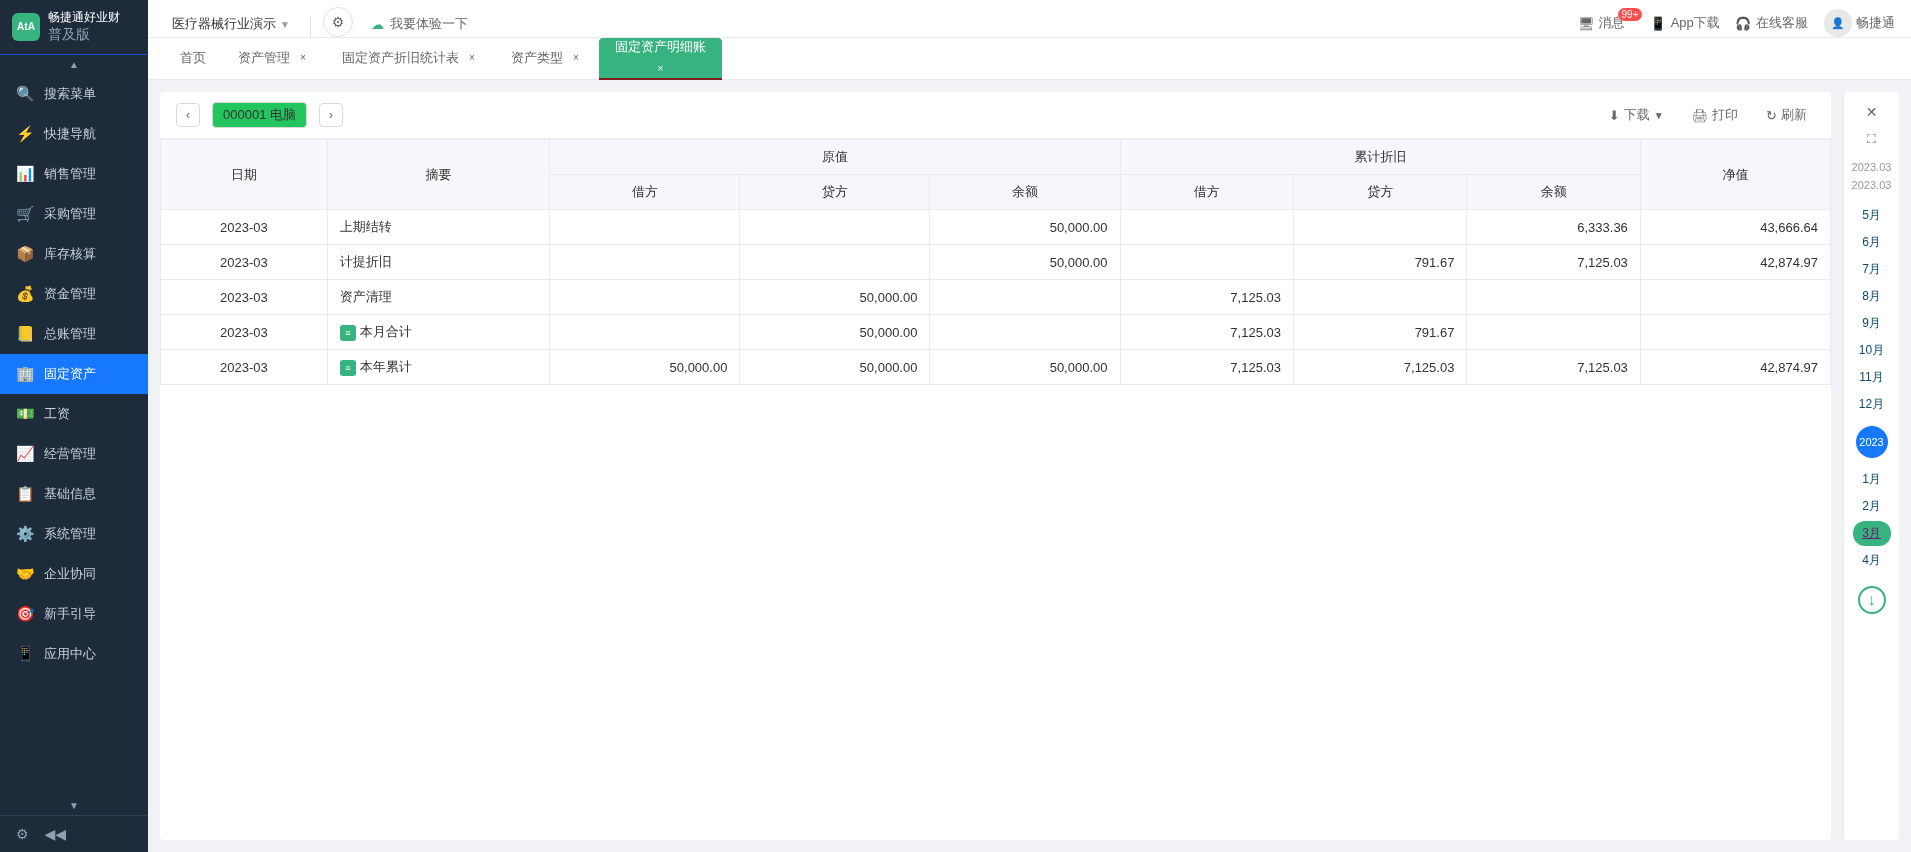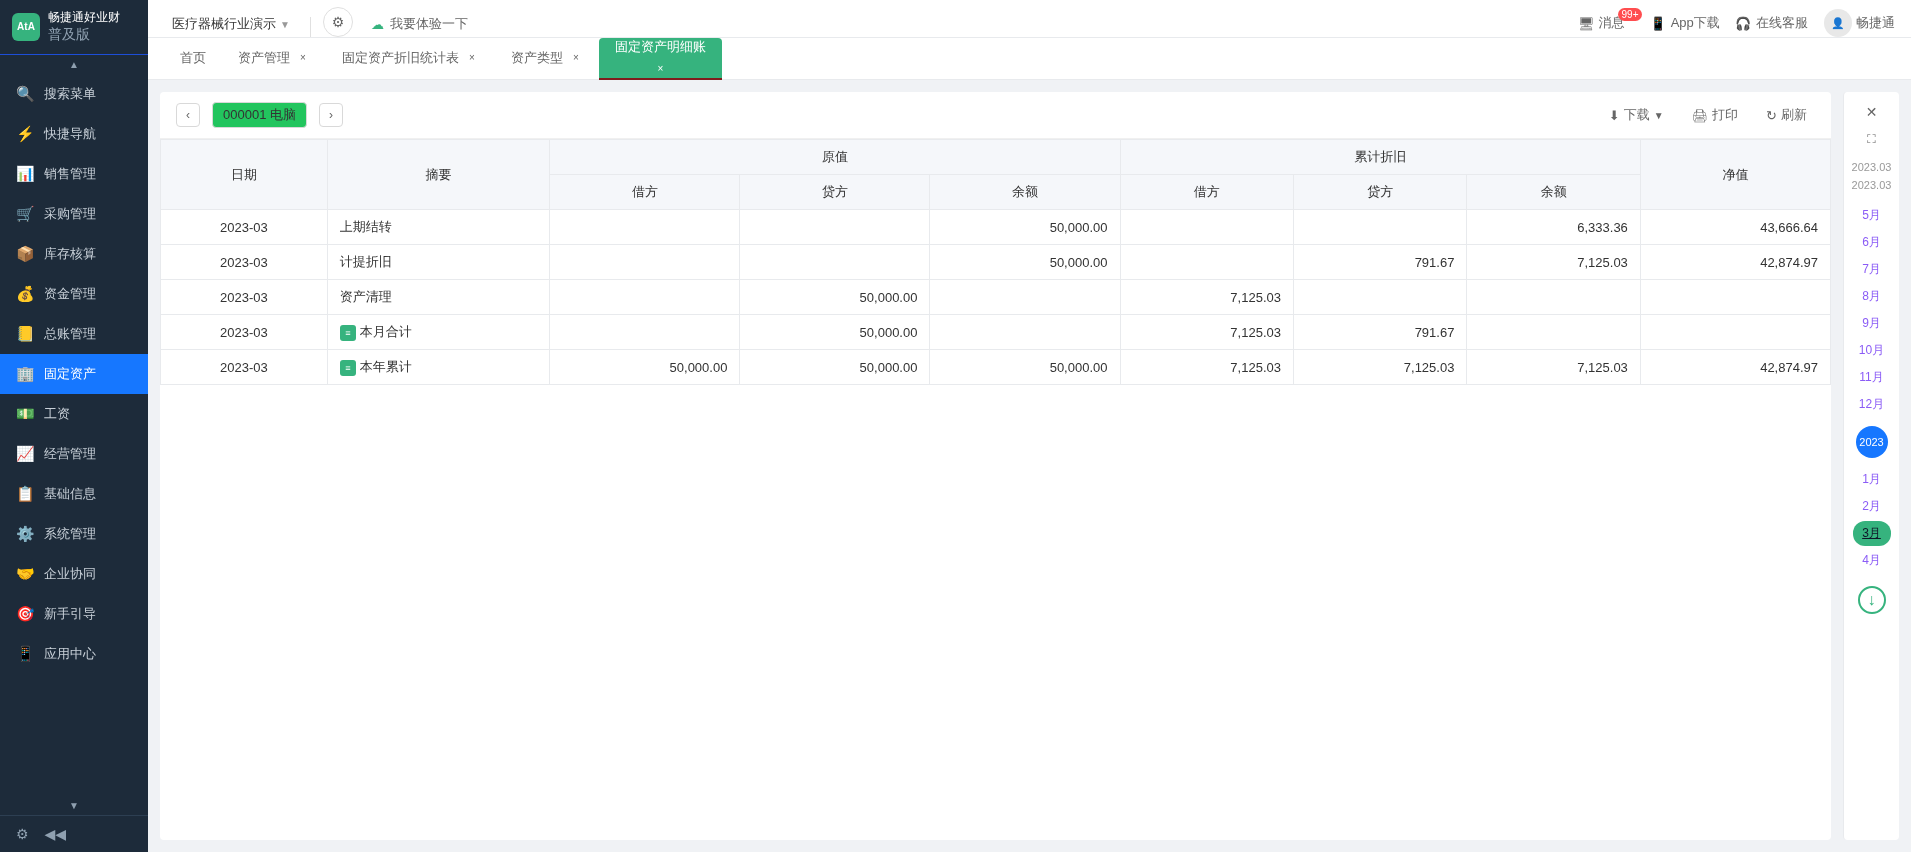--- a/index.html
+++ b/index.html
@@ -331,31 +331,31 @@
 
     .timeline-year {
       font-size: 11px;
       color: #999;
       padding: 3px 0;
       text-align: center;
       width: 100%;
     }
     .timeline-month {
       font-size: 12px;
-      color: #8b5cf6;
+      color: #0c4a6e;
       padding: 4px 6px;
       cursor: pointer;
       border-radius: 12px;
       margin: 1px 0;
       width: 38px;
       text-align: center;
     }
     .timeline-month.active {
       background: #36b37e;
-      color: #0f172a;
+      color: #701a75;
       font-weight: 500;
       text-decoration: underline;
     }
     .timeline-month.year-active {
       background: #1677ff;
       color: white;
       border-radius: 50%;
       width: 32px;
       height: 32px;
       display: flex;

